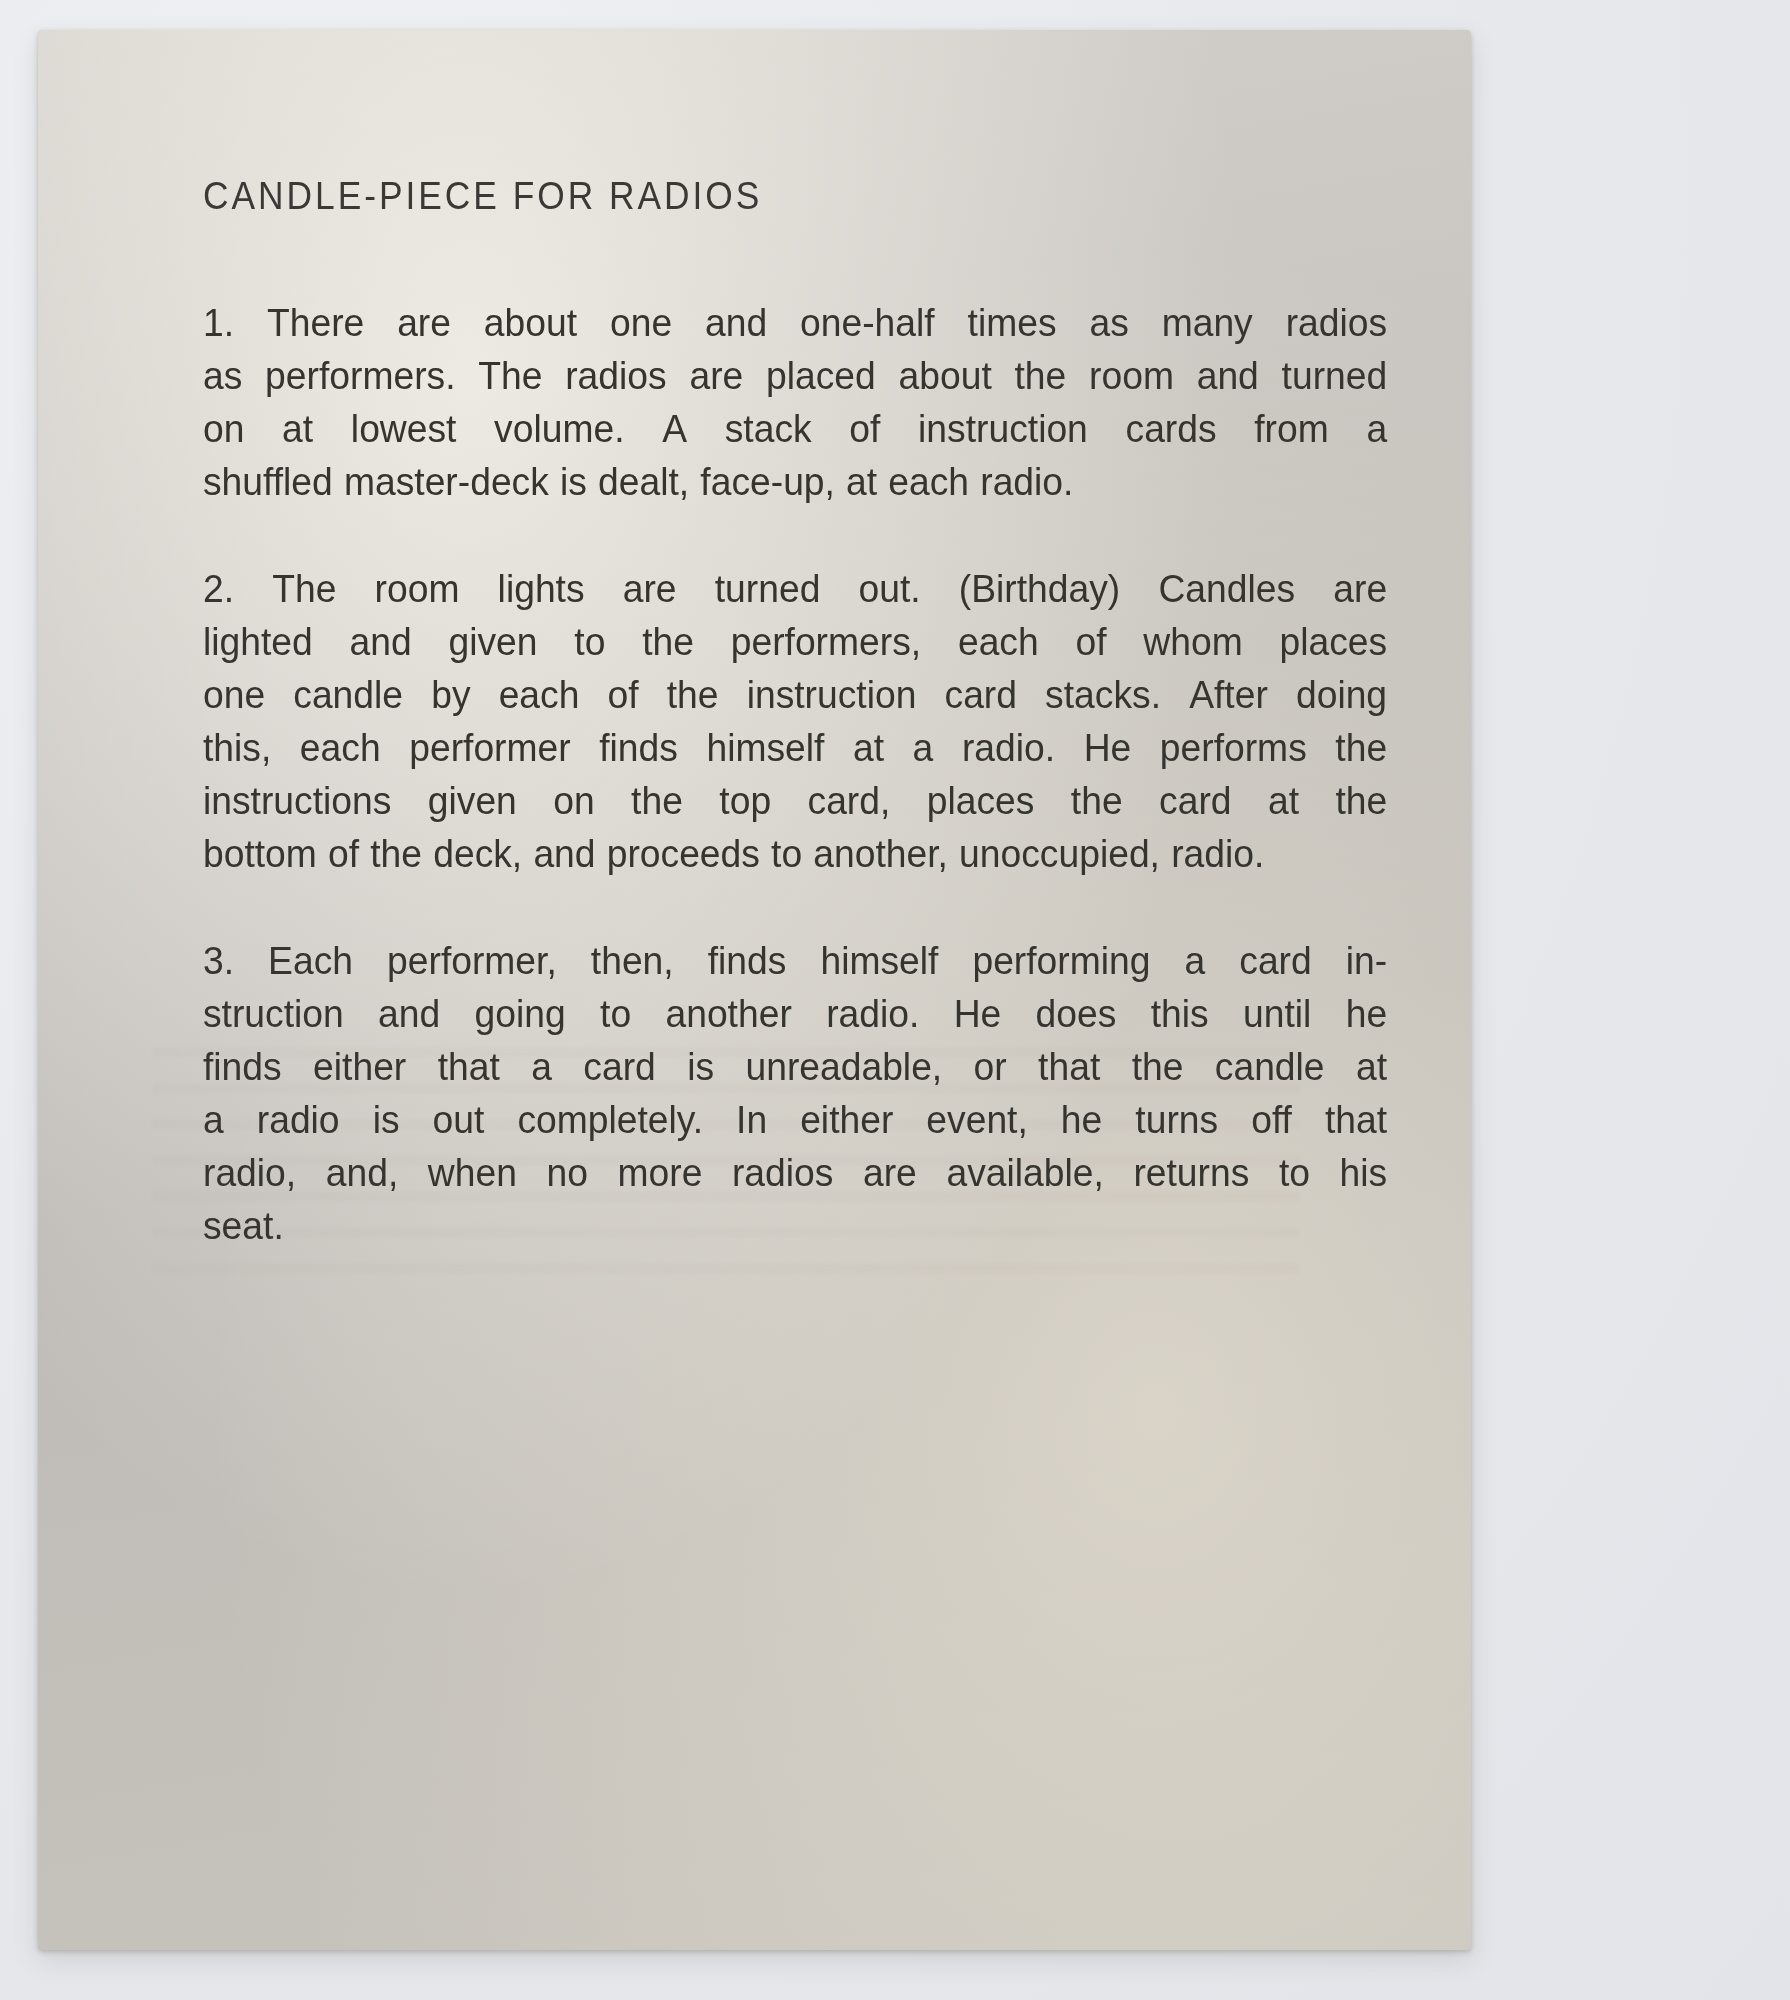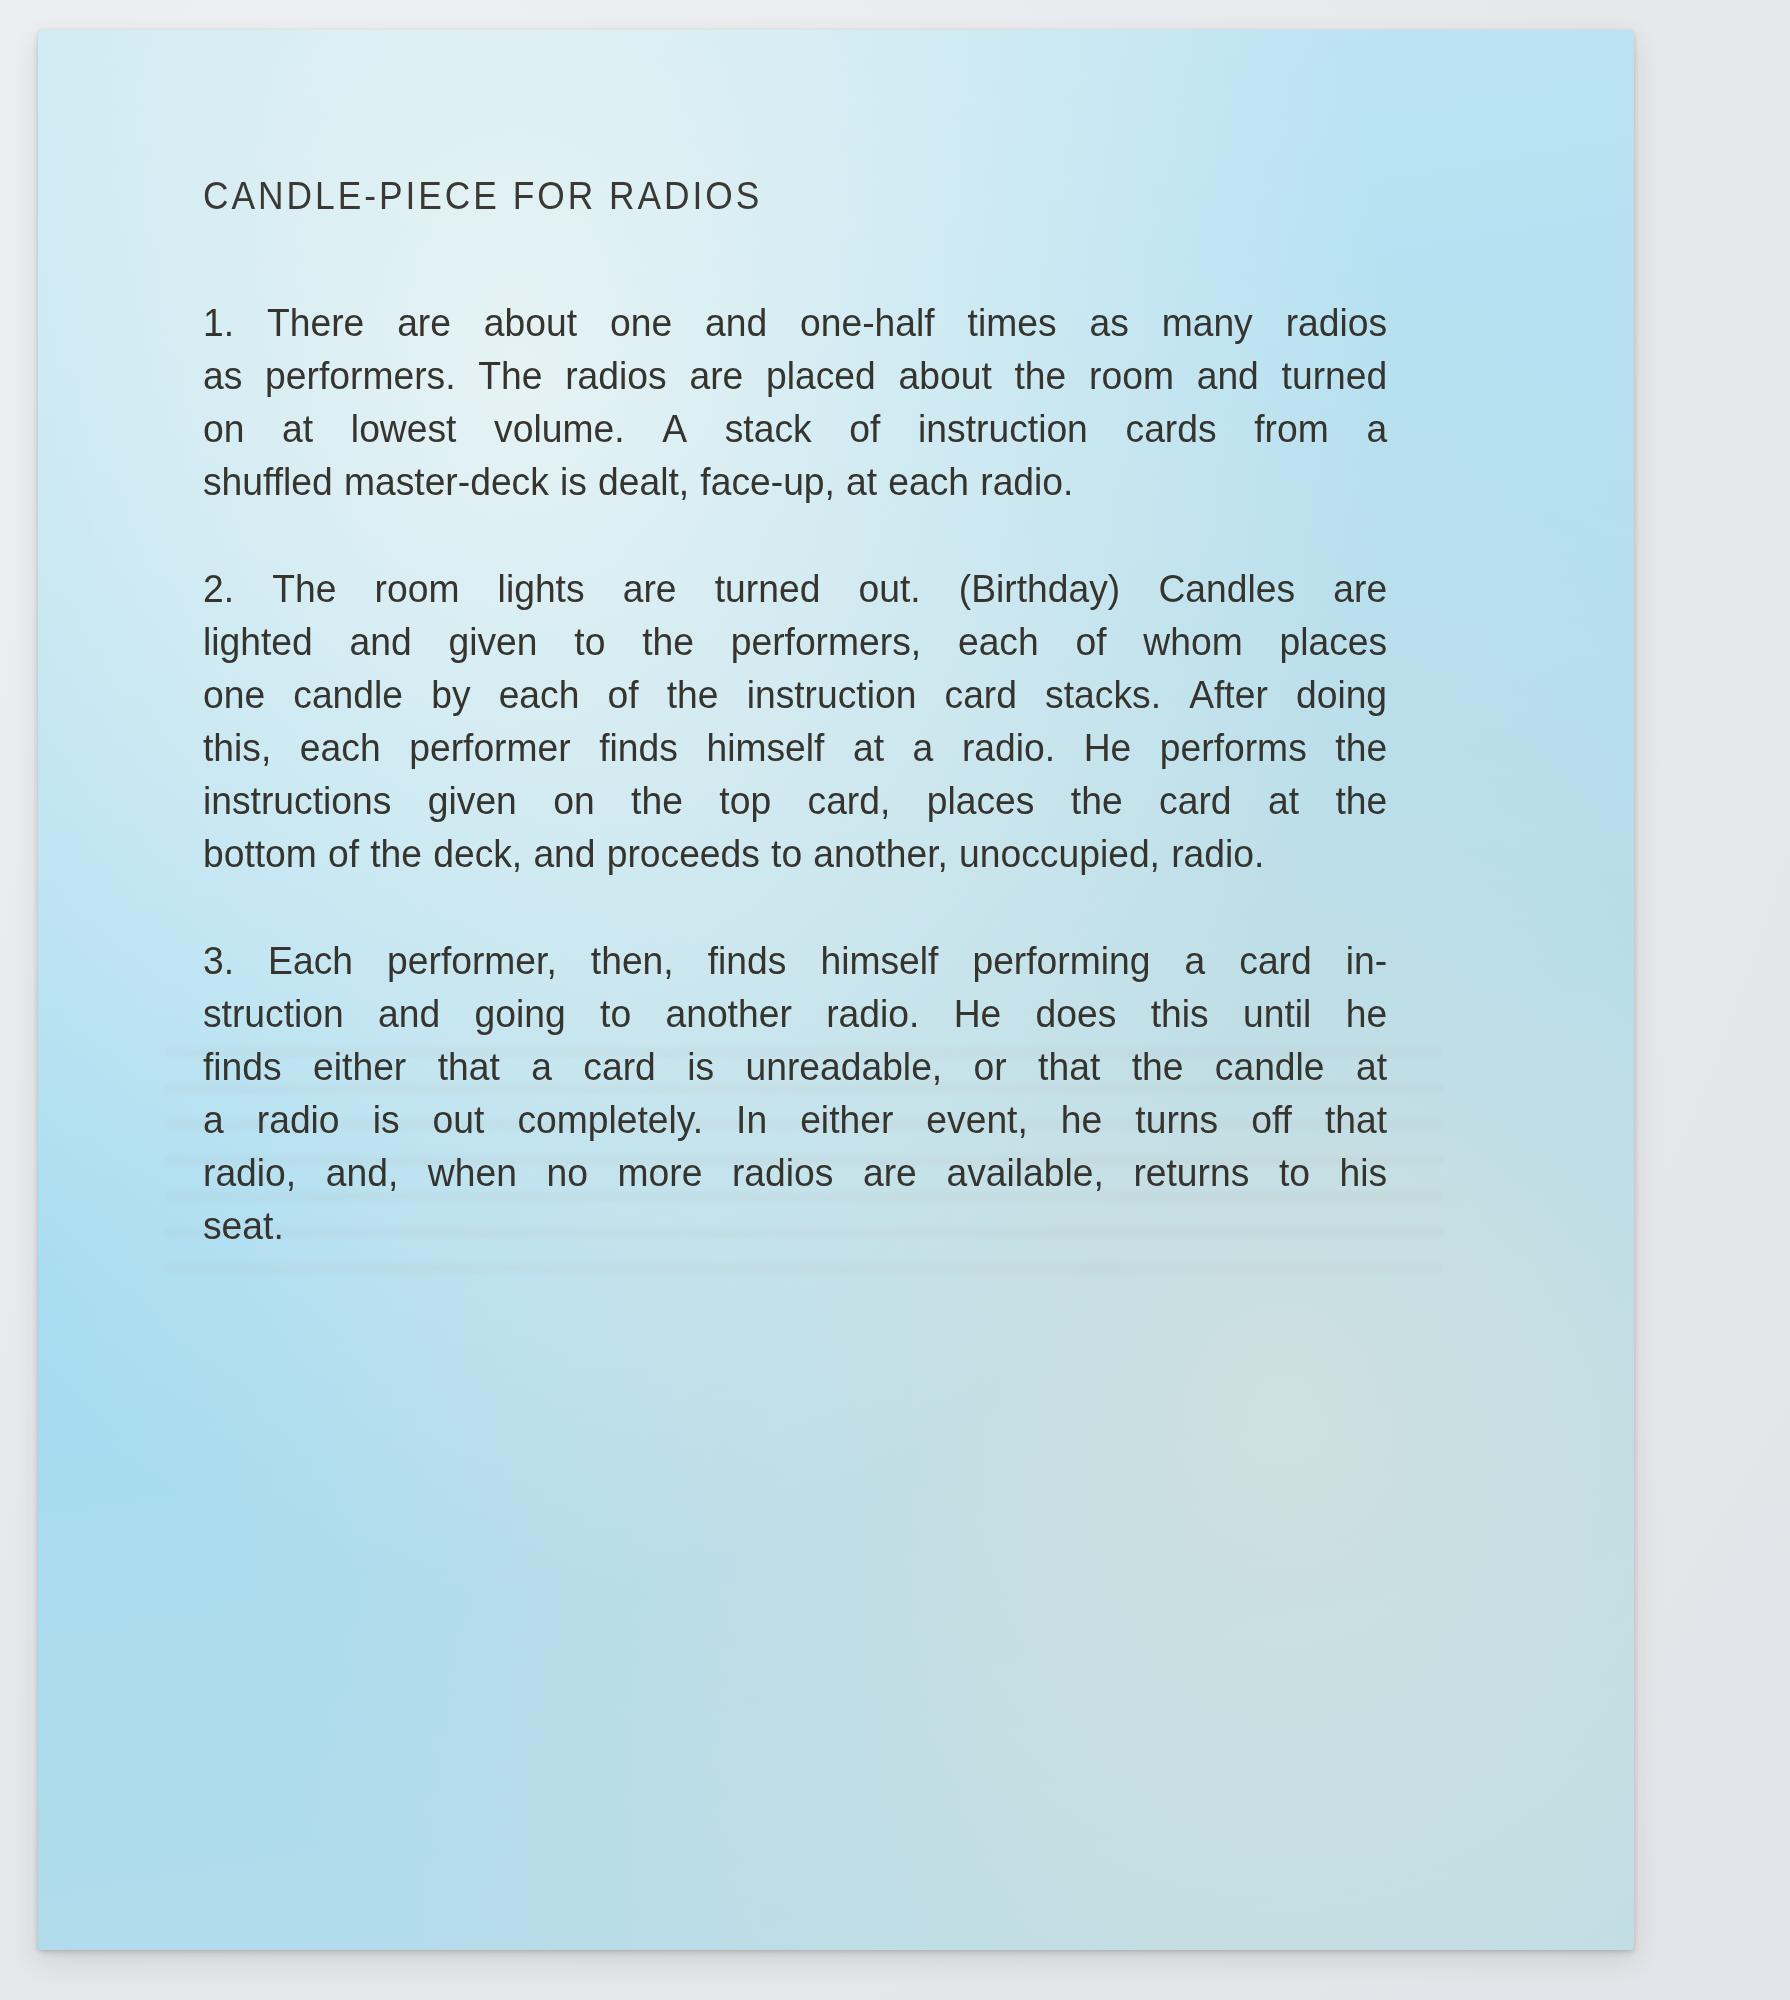--- a/index.html
+++ b/index.html
@@ -21,23 +21,23 @@
     position: absolute;
     inset: 0;
     background:
       radial-gradient(ellipse at 20% 10%, #eff0f3 0%, #e7e8ec 60%, #e3e4e9 100%);
   }
 
   .card {
     position: absolute;
     left: 38px;
     top: 30px;
-    width: 1596px;
+    width: 1433px;
     height: 1920px;
-    background: #7dd3fc;
+    background: #a3a3a3;
     border-radius: 5px 5px 4px 4px;
     box-shadow:
       0 2px 5px rgba(90, 85, 75, 0.30),
       0 10px 26px rgba(90, 85, 75, 0.16);
     overflow: hidden;
   }
 
   
   .card::before {
     content: "";

